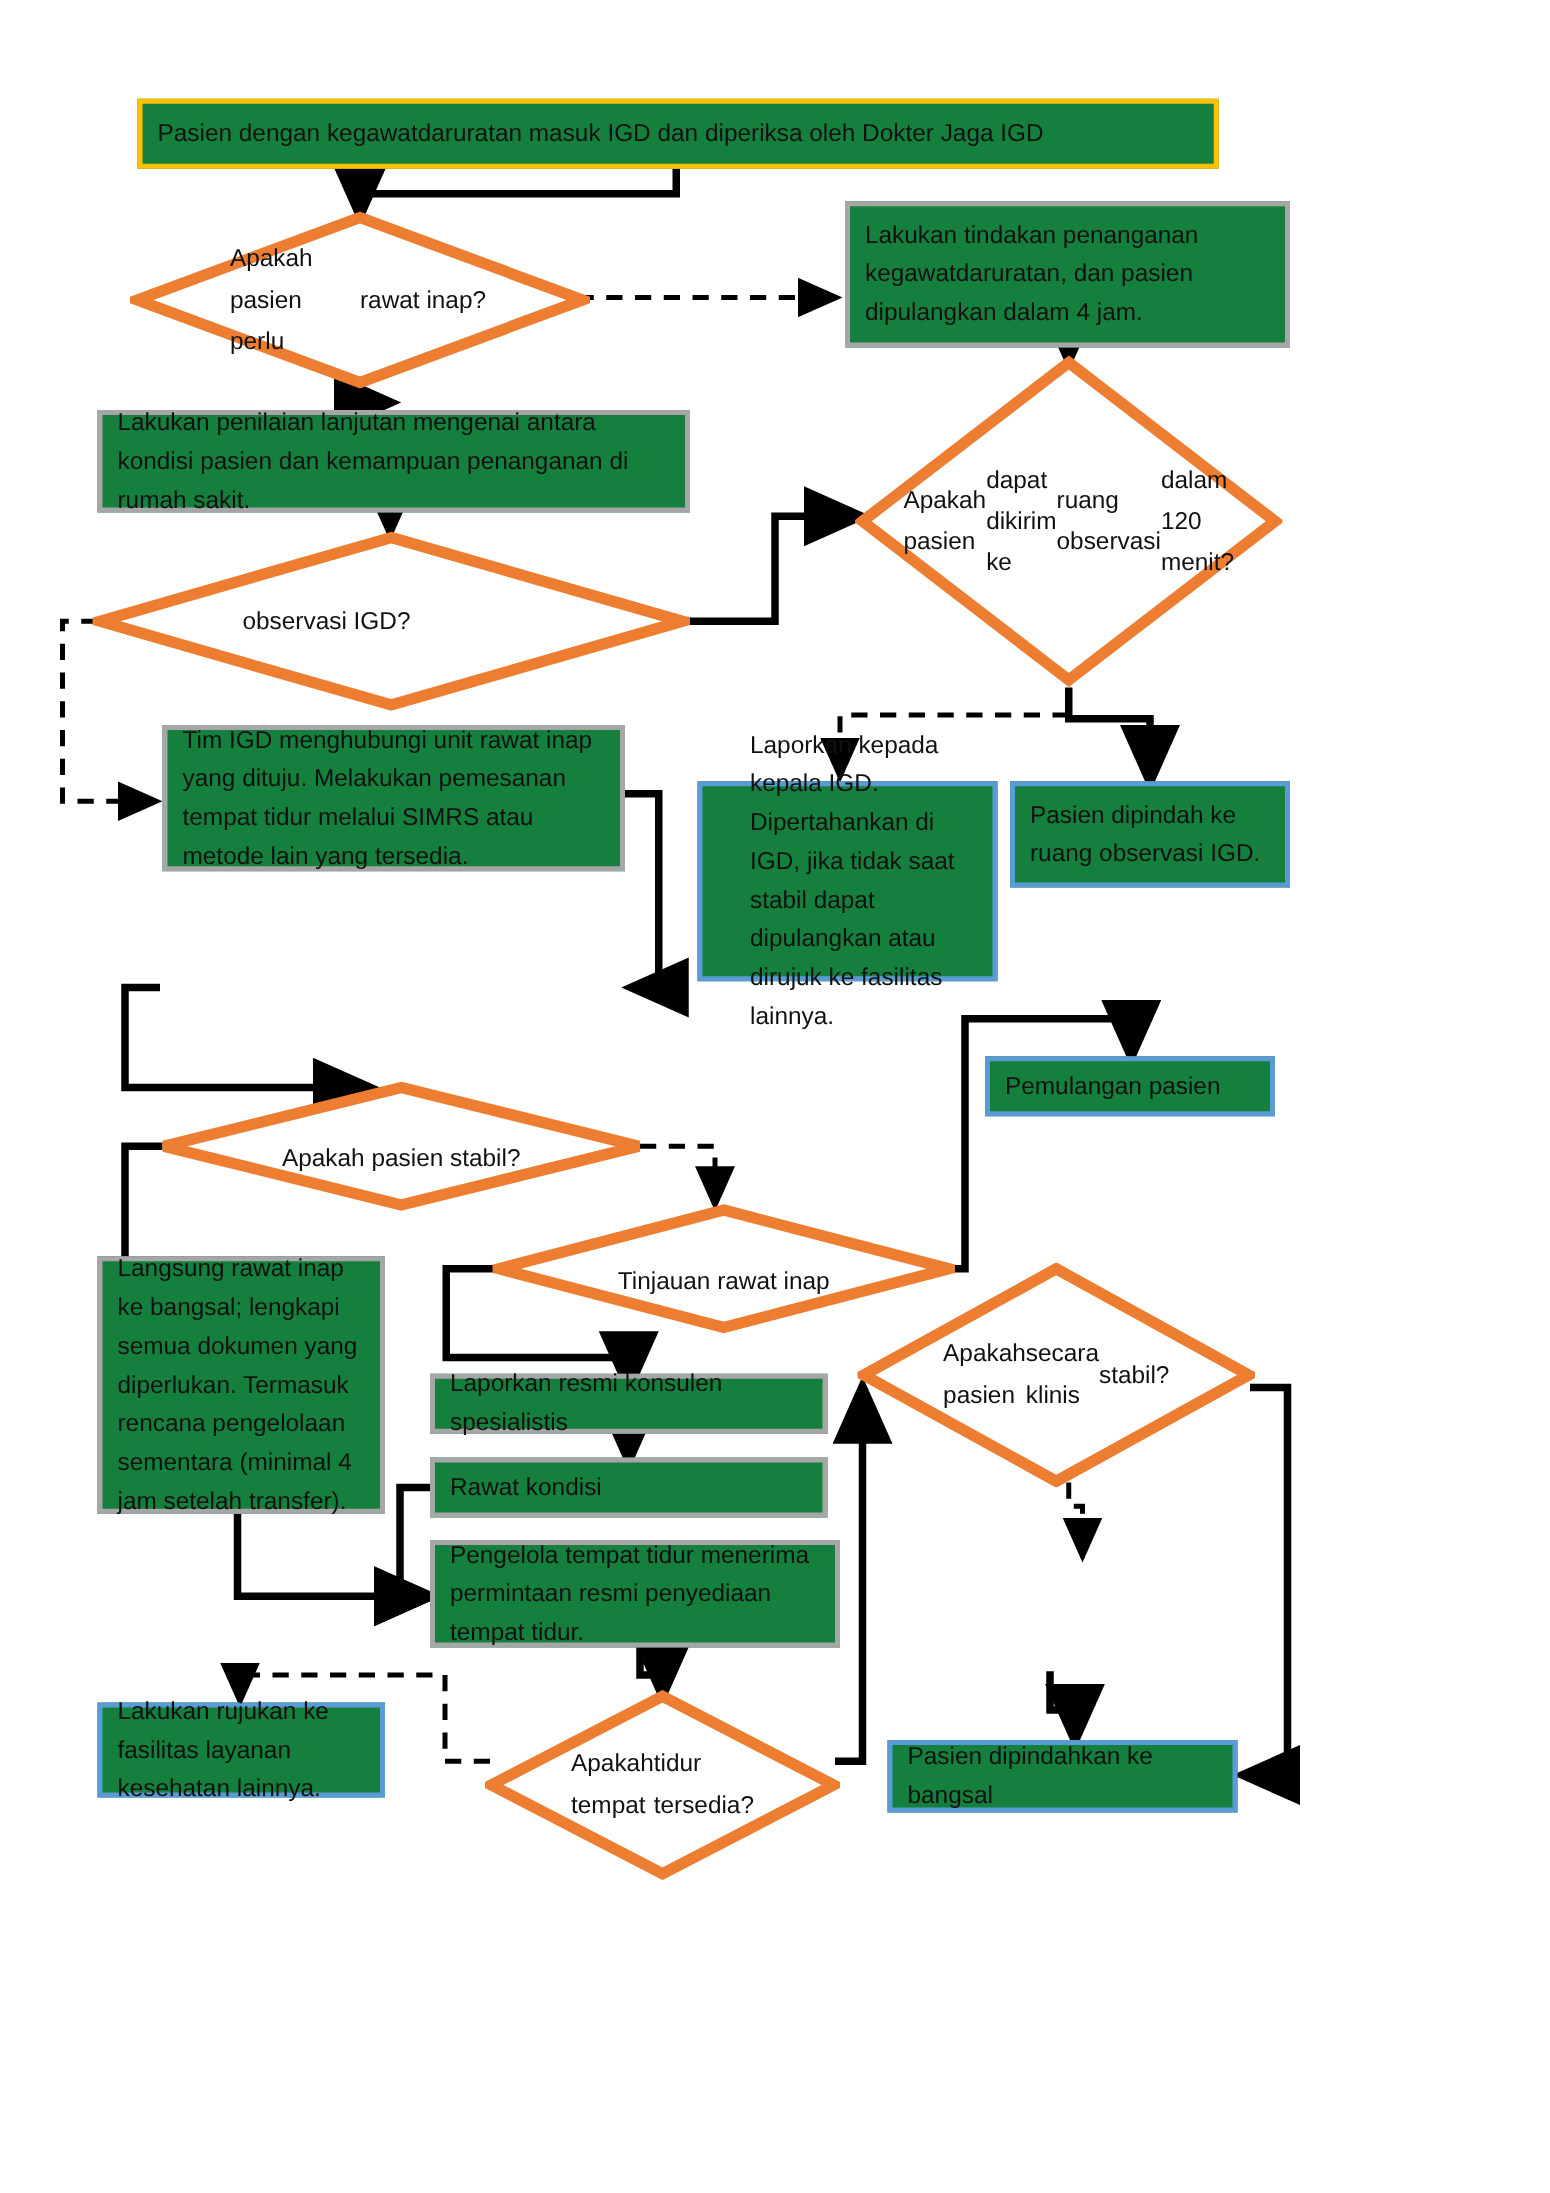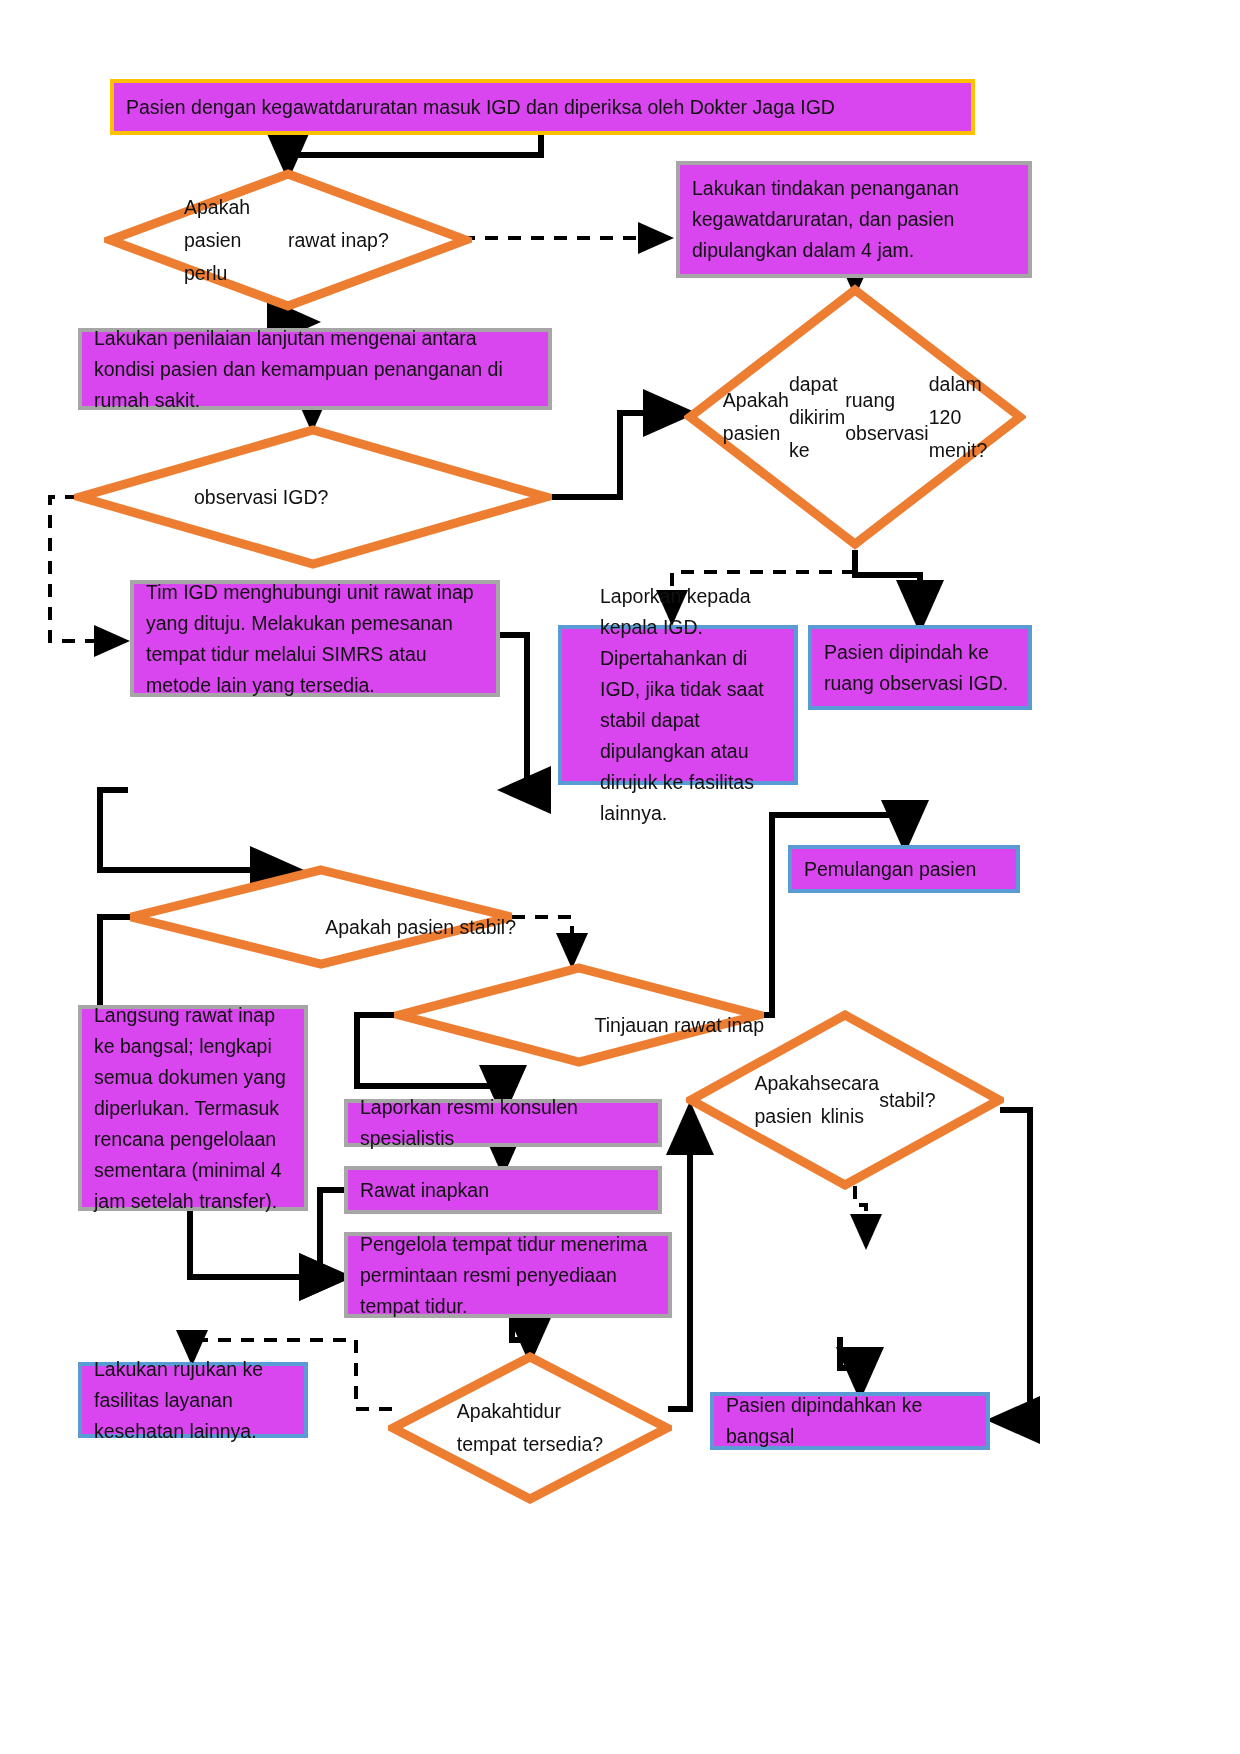--- a/index.html
+++ b/index.html
@@ -3,35 +3,35 @@
 <meta charset="utf-8">
 <style>
   html,body{margin:0;padding:0;background:#ffffff;}
   body{font-family:"Liberation Sans", sans-serif;color:#111111;}
   #canvas{position:relative;width:1240px;height:1754px;overflow:hidden;background:#ffffff;}
 
   .node{position:absolute;box-sizing:border-box;display:flex;align-items:center;}
   .node .txt{display:block;width:100%;}
 
   
-  .box{border:4px solid #a6a6a6;background:#d946ef;padding:10px 12px;}
+  .box{border:4px solid #a6a6a6;background:#15803d;padding:10px 12px;}
   .box.start{border-color:#ffc000;}
   .box.out{border-color:#5b9bd5;}
   .box .txt{font-size:19.5px;line-height:31px;}
 
   
   .box.single{align-items:center;}
 
   
   .diamond{position:absolute;}
   .diamond svg{position:absolute;inset:0;width:100%;height:100%;display:block;}
   .diamond .dlabel{position:absolute;inset:0;display:flex;flex-direction:row;
       align-items:center;justify-content:center;text-align:left;}
   .diamond .dlabel span{font-size:19.5px;line-height:33px;display:block;width:100%;}
-  .diamond .dlabel.centered span{text-align:right;margin-top:20px;}
+  .diamond .dlabel.centered span{text-align:center;margin-top:20px;}
 
   
   #wires{position:absolute;left:0;top:0;width:1240px;height:1754px;pointer-events:none;}
 </style>
 </head>
 <body>
 
 <div id="canvas">
 
   <svg id="wires" viewBox="0 0 1240 1754" xmlns="http://www.w3.org/2000/svg">
@@ -178,21 +178,21 @@
 
   <div class="node box" style="left:78px;top:1005px;width:230px;height:206px;">
     <span class="txt">Langsung rawat inap ke bangsal; lengkapi semua dokumen yang diperlukan. Termasuk rencana pengelolaan sementara (minimal 4 jam setelah transfer).</span>
   </div>
 
   <div class="node box single" style="left:344px;top:1099px;width:318px;height:48px;">
     <span class="txt">Laporkan resmi konsulen spesialistis</span>
   </div>
 
   <div class="node box single" style="left:344px;top:1166px;width:318px;height:48px;">
-    <span class="txt">Rawat inapkan</span>
+    <span class="txt">Rawat kondisi</span>
   </div>
 
   <div class="node box" style="left:344px;top:1232px;width:328px;height:86px;">
     <span class="txt">Pengelola tempat tidur menerima permintaan resmi penyediaan tempat tidur.</span>
   </div>
 
   <div class="diamond" style="left:686px;top:1010px;width:318px;height:180px;">
     <svg viewBox="0 0 318 180" preserveAspectRatio="none">
       <polygon points="159,5 313,90 159,175 5,90" fill="#ffffff" stroke="#ed7d31" stroke-width="9"></polygon>
     </svg>

